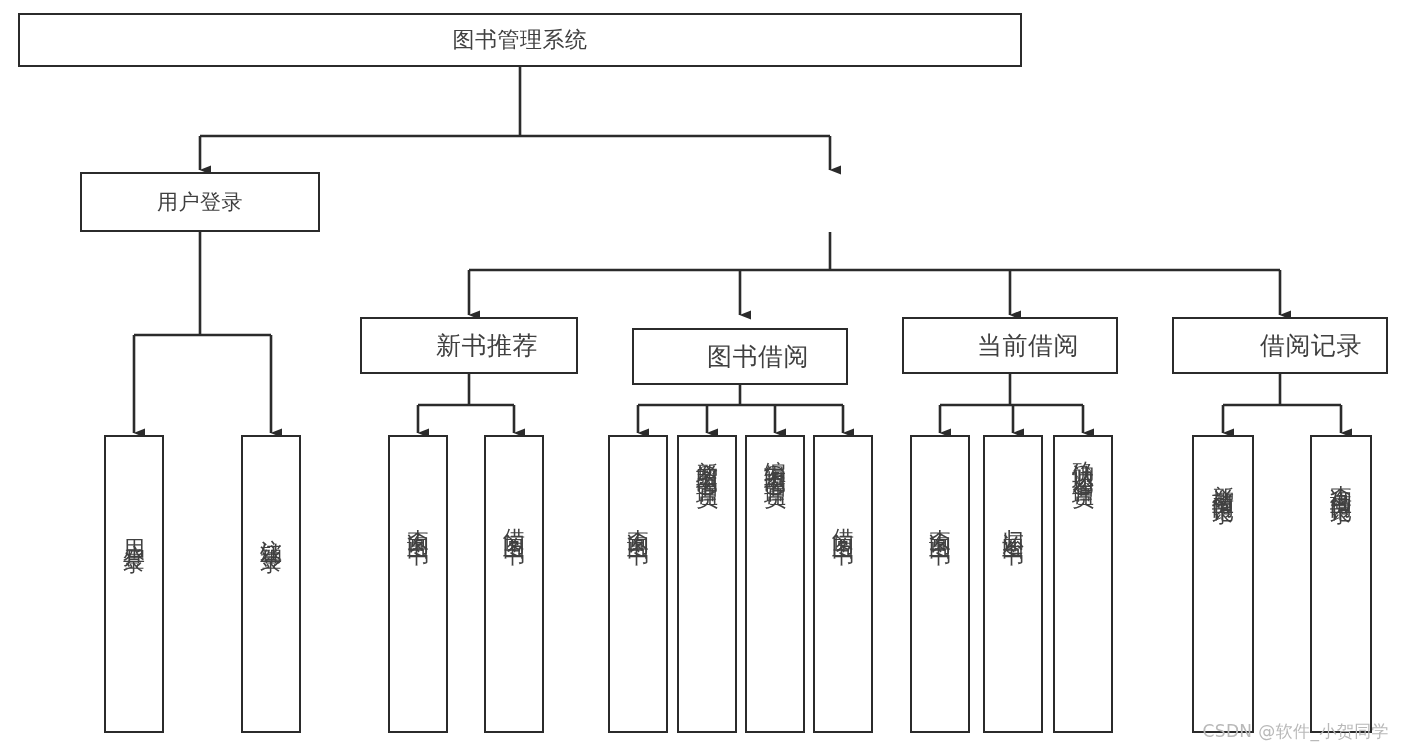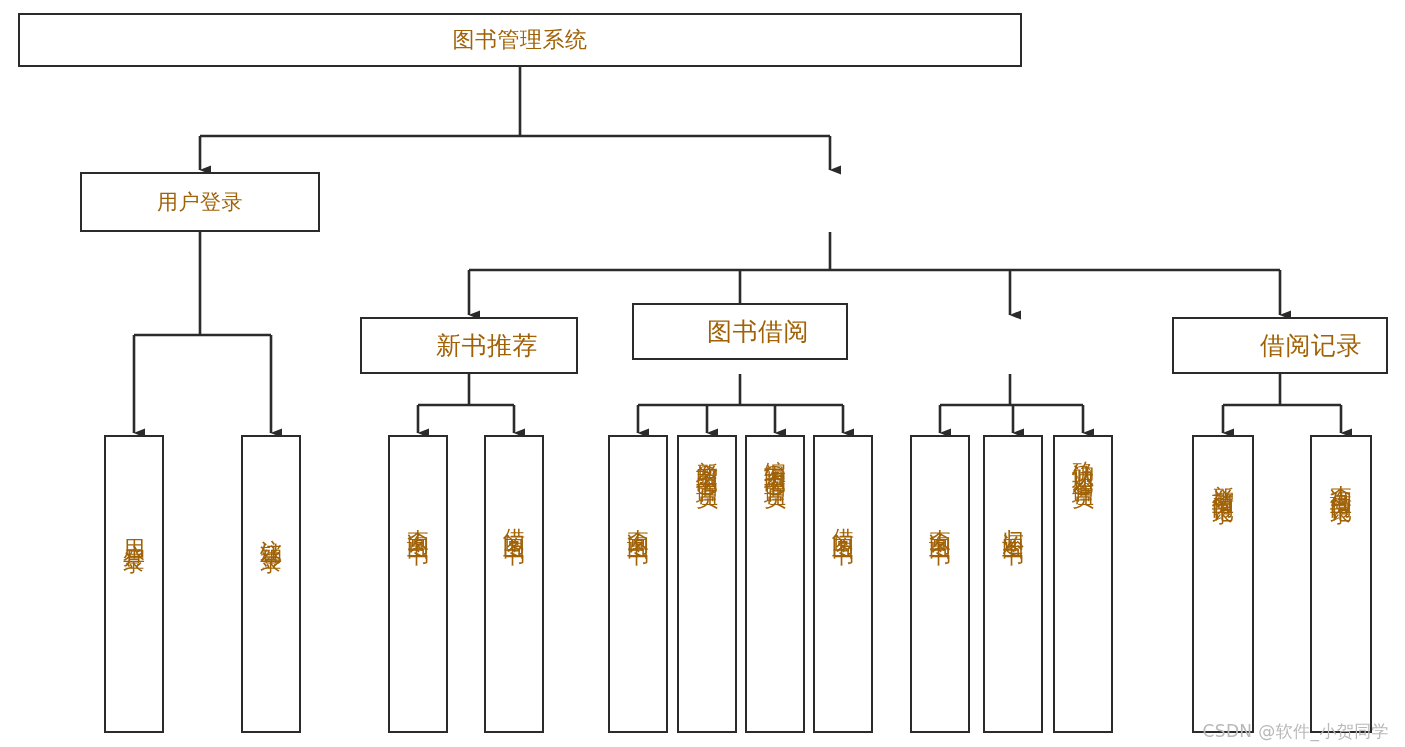--- a/index.html
+++ b/index.html
@@ -32,21 +32,21 @@
     position: absolute;
     box-sizing: border-box;
     background: #ffffff;
     border: 2.5px solid #2b2b2b;
     display: flex;
     align-items: center;
     justify-content: center;
     overflow: hidden;
   }
   .node .label {
-    color: #a16207;
+    color: #404040;
     letter-spacing: 0.5px;
     white-space: nowrap;
     line-height: 1.0;
   }
   .node.root .label { font-size: 22px; }
   .node.level1 .label { font-size: 21px; }
   .node.level2 .label { font-size: 25px; margin-left: 36px; }
   .node.leaf {
     align-items: flex-start;
     justify-content: center;
@@ -137,22 +137,25 @@
     <span class="label">图书管理系统</span>
   </div>
 
   <div class="node level1" style="left:80px; top:172px; width:240px; height:60px;">
     <span class="label">用户登录</span>
   </div>
 
   <div class="node level2" style="left:360px; top:317px; width:218px; height:57px;">
     <span class="label">新书推荐</span>
   </div>
-  <div class="node level2" style="left:632px; top:303px; width:216px; height:57px;">
+  <div class="node level2" style="left:632px; top:328px; width:216px; height:57px;">
     <span class="label">图书借阅</span>
+  </div>
+  <div class="node level2" style="left:902px; top:317px; width:216px; height:57px;">
+    <span class="label">当前借阅</span>
   </div>
   <div class="node level2" style="left:1172px; top:317px; width:216px; height:57px;padding-left:26px;">
     <span class="label">借阅记录</span>
   </div>
 
   <div class="node leaf" style="left:104px; top:435px; width:60px; height:298px; padding-top:84px;">
     <span class="label">用户登录</span>
   </div>
   <div class="node leaf" style="left:241px; top:435px; width:60px; height:298px; padding-top:84px;">
     <span class="label">注销登录</span>

